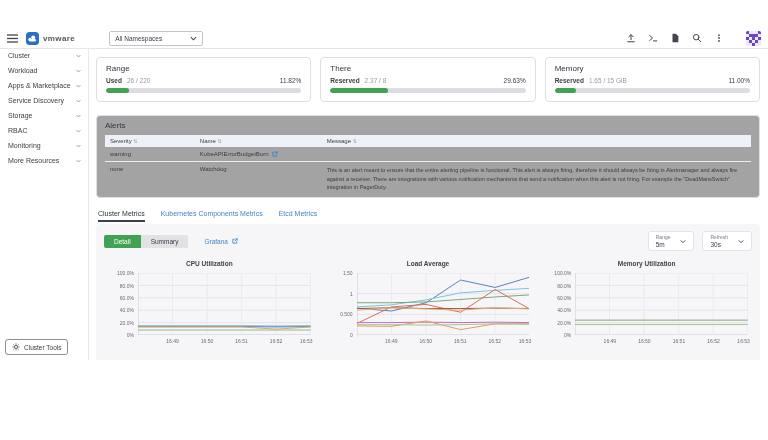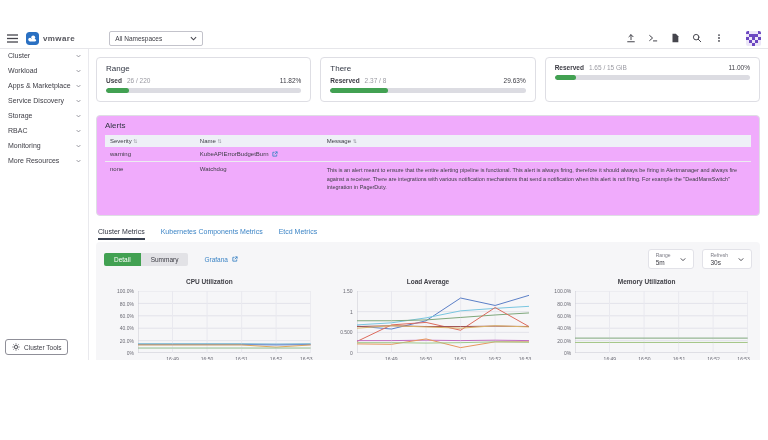--- a/index.html
+++ b/index.html
@@ -37,21 +37,21 @@
   .cards{display:grid;grid-template-columns:1fr 1fr 1fr;gap:9px;}
   .card{border:1px solid #dedee4;border-radius:4px;background:#fff;padding:6px 9px 8px;}
   .card-title{font-size:8px;margin-bottom:4px;color:#2f3441;}
   .card-line{display:flex;align-items:baseline;gap:5px;font-size:6.5px;margin-bottom:4px;}
   .metric-label{font-weight:bold;}
   .metric-value{color:#9a9aa2;}
   .pct{margin-left:auto;}
   .bar{height:5px;background:#dcdce2;border-radius:3px;overflow:hidden;}
   .bar-fill{height:100%;background:#42a152;border-radius:3px;}
 
-  .alerts-card{margin-top:13px;border:1px solid #dedee4;border-radius:4px;background:#f0abfc;padding:5px 8px 20px;}
+  .alerts-card{margin-top:13px;border:1px solid #dedee4;border-radius:4px;background:#a3a3a3;padding:5px 8px 2px;}
   .alerts-title{font-size:8px;margin-bottom:5px;color:#2f3441;}
   .alerts-card table{width:100%;border-collapse:collapse;table-layout:fixed;font-size:6px;}
   .alerts-card th{background:#eef0f7;text-align:left;font-weight:normal;color:#3c3c44;padding:3px 5px;cursor:pointer;}
   .alerts-card td{padding:4px 5px;border-bottom:1px solid #ececf0;vertical-align:top;}
   .alerts-card tr:last-child td{border-bottom:none;}
   .sort{font-size:5px;color:#9a9aa6;}
   .msg{font-size:5.5px;line-height:1.5;color:#3c3c44;}
   .ext-link{width:6px;height:6px;vertical-align:middle;margin-left:2px;}
   .ext-link *{stroke:#3d85c6;stroke-width:1;fill:none;}
 
@@ -264,20 +264,21 @@
           <div class="card-line">
             <span class="metric-label">Reserved</span>
             <span class="metric-value">2.37 / 8</span>
             <span class="pct">29.63%</span>
           </div>
           <div class="bar">
             <div class="bar-fill" style="width: 29.63%;"></div>
           </div>
         </div>
         <div class="card">
+          <div class="card-title">Memory</div>
           <div class="card-line">
             <span class="metric-label">Reserved</span>
             <span class="metric-value">1.65 / 15 GiB</span>
             <span class="pct">11.00%</span>
           </div>
           <div class="bar">
             <div class="bar-fill" style="width: 11%;"></div>
           </div>
         </div>
       </div>

